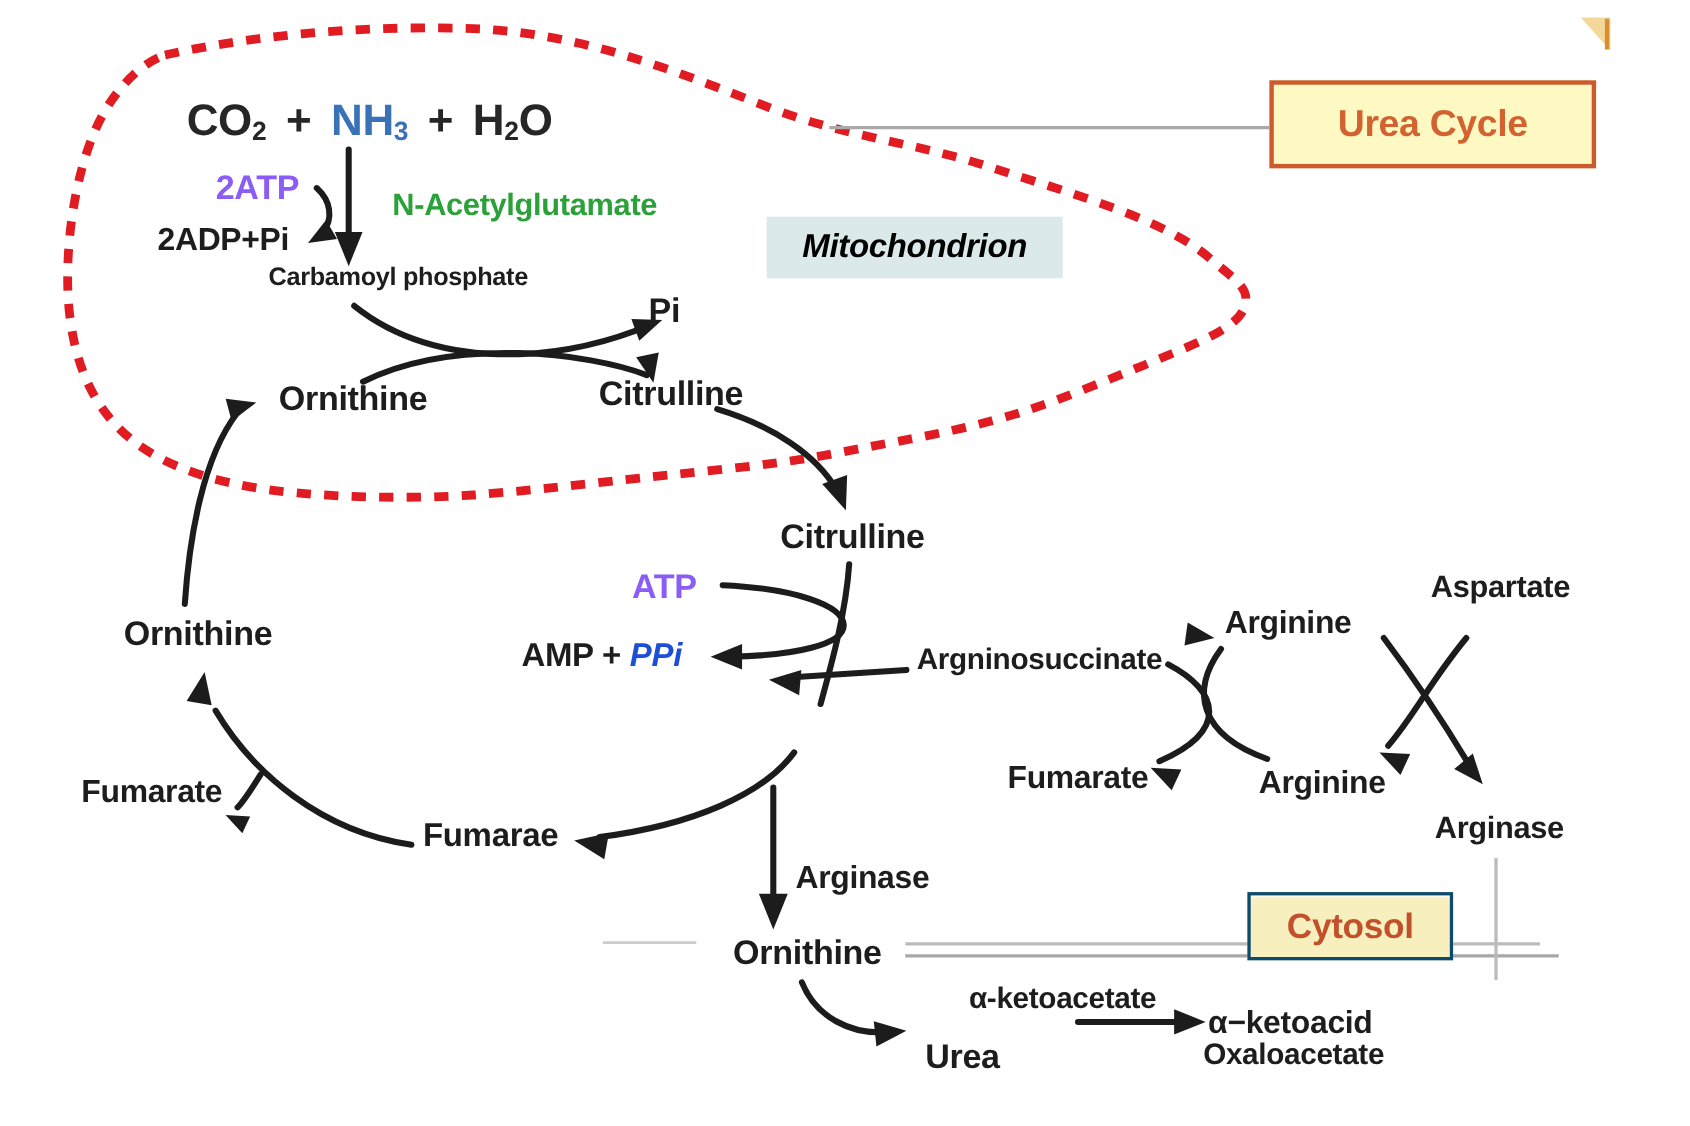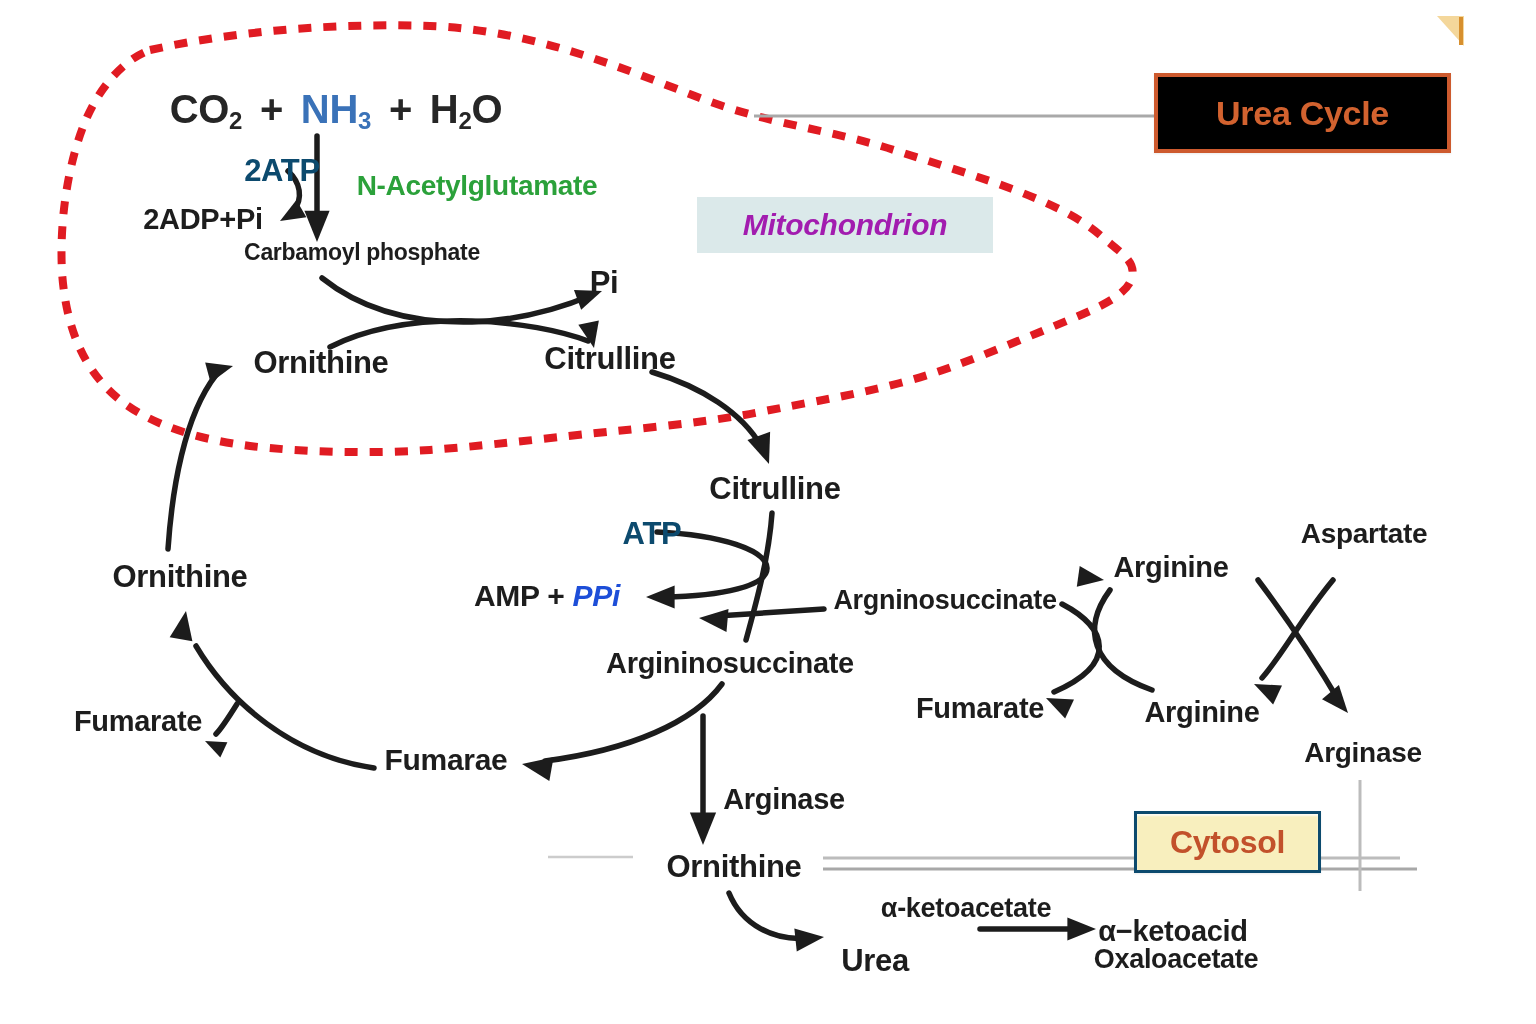--- a/index.html
+++ b/index.html
@@ -10,21 +10,21 @@
   #diagram-svg{position:absolute;left:0;top:0;z-index:1;}
   .lbl{
     position:absolute;transform:translate(-50%,-50%);white-space:nowrap;
     font-weight:700;color:#1d1d1d;z-index:2;letter-spacing:-0.3px;line-height:1;
   }
   .sub{font-size:0.60em;vertical-align:-0.22em;font-weight:700;}
   
   #f-formula{left:336px;top:111px;font-size:40px;color:#262626;}
   #f-formula .plus{margin:0 7px;}
   .c-blue{color:#3a72b8;}
-  .c-orange{color:#0c4a6e;margin-left:48px;}
+  .c-orange{color:#8b5cf6;}
   .c-green{color:#2ba13a;}
   .c-purple{color:#1d4ed8;font-style:italic;}
   
   #l-two-atp{left:234px;top:170px;font-size:31px;}
   #l-nag{left:477px;top:186px;font-size:28px;}
   #l-two-adp{left:203px;top:219px;font-size:29px;}
   #l-carb{left:362px;top:252px;font-size:23px;}
   #l-pi{left:604px;top:282px;font-size:31px;}
   #l-orn-mito{left:321px;top:362px;font-size:31px;}
   #l-cit-mito{left:610px;top:358px;font-size:31px;}
@@ -46,27 +46,27 @@
   #l-aspartate{left:1364px;top:534px;font-size:28px;}
   #l-fum-right{left:980px;top:708px;font-size:29px;}
   #l-arg-bottom{left:1202px;top:712px;font-size:29px;}
   #l-arginase-r{left:1363px;top:753px;font-size:28px;}
   
   .tagbox{
     position:absolute;z-index:3;display:flex;align-items:center;justify-content:center;
     font-weight:700;letter-spacing:-0.3px;
   }
   #box-urea{
-    left:1154px;top:73px;width:289px;height:72px;background:#000000;
+    left:1154px;top:73px;width:289px;height:72px;background:#fef9c3;
     border:4px solid #cd5a2e;color:#d2622f;font-size:34px;
     box-shadow:0 1px 2px rgba(0,0,0,0.08);
   }
   #box-mito{
-    left:697px;top:197px;width:296px;height:56px;background:#dbe9ea;
-    color:#a21caf;font-size:30px;font-style:italic;
+    left:697px;top:197px;width:269px;height:56px;background:#dbe9ea;
+    color:#000000;font-size:30px;font-style:italic;
   }
   #box-cyto{
     left:1134px;top:811px;width:181px;height:56px;background:#f8efbe;
     border:3px solid #0c4a6e;color:#c2512b;font-size:32px;
     box-shadow:inset 0 2px 2px rgba(255,255,255,0.8), 0 1px 2px rgba(0,0,0,0.08);
   }
 </style>
 </head>
 <body>
 
@@ -163,21 +163,20 @@
   <div class="lbl" id="l-pi">Pi</div>
   <div class="lbl" id="l-orn-mito">Ornithine</div>
   <div class="lbl" id="l-cit-mito">Citrulline</div>
   <div class="lbl" id="l-cit-cyto">Citrulline</div>
   <div class="lbl c-orange" id="l-atp">ATP</div>
   <div class="lbl" id="l-amp">
     <span>AMP +</span>
     <span class="c-purple">PPi</span>
   </div>
   <div class="lbl" id="l-args-right">Argninosuccinate</div>
-  <div class="lbl" id="l-args-center">Argininosuccinate</div>
   <div class="lbl" id="l-orn-left">Ornithine</div>
   <div class="lbl" id="l-fum-left">Fumarate</div>
   <div class="lbl" id="l-fumarae">Fumarae</div>
   <div class="lbl" id="l-arginase-c">Arginase</div>
   <div class="lbl" id="l-orn-bottom">Ornithine</div>
   <div class="lbl" id="l-urea">Urea</div>
   <div class="lbl" id="l-keto1">α-ketoacetate</div>
   <div class="lbl" id="l-keto2">α−ketoacid</div>
   <div class="lbl" id="l-oxa">Oxaloacetate</div>
   <div class="lbl" id="l-arg-top">Arginine</div>

